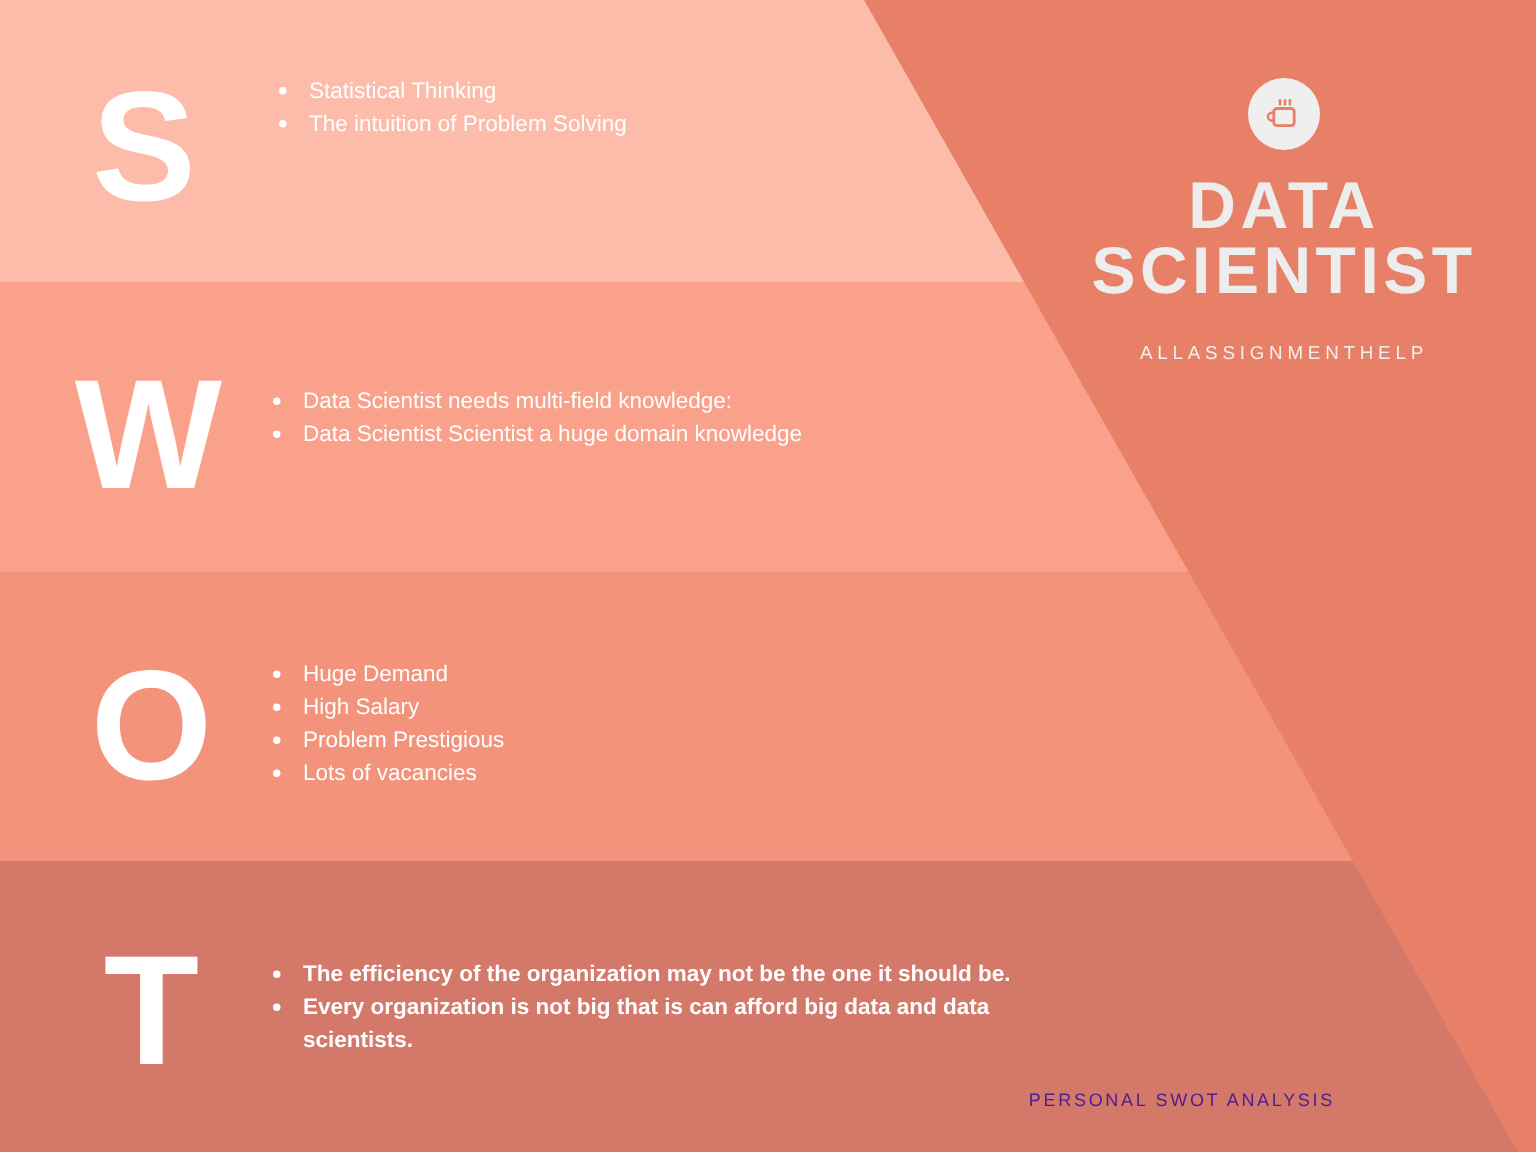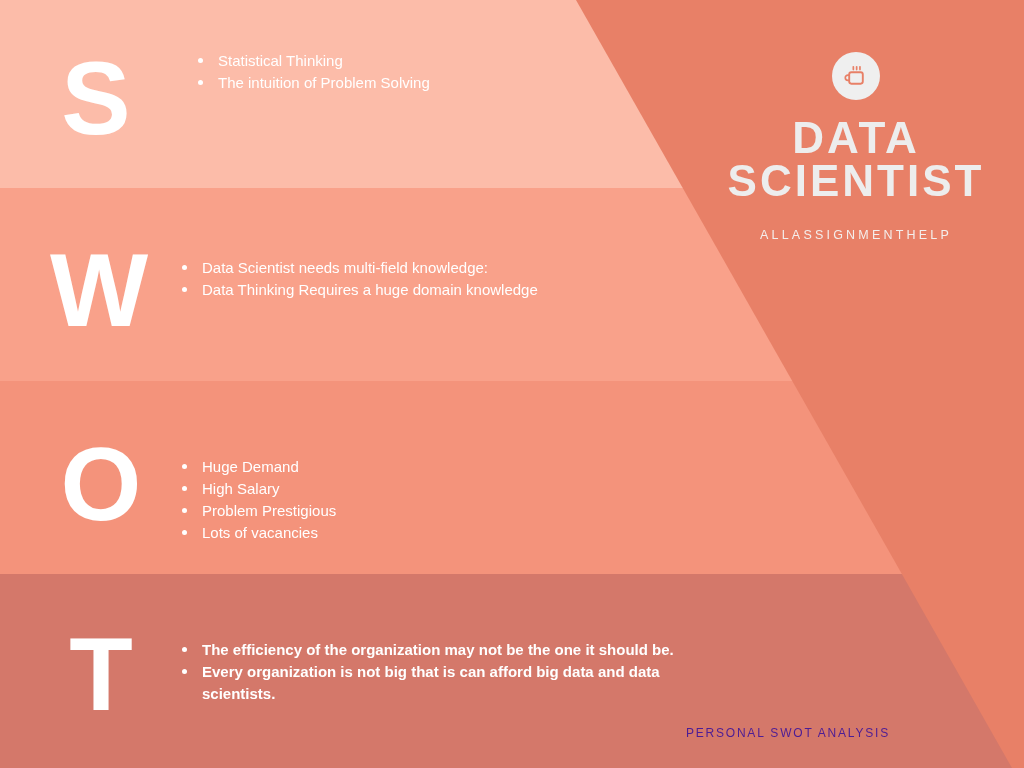--- a/index.html
+++ b/index.html
@@ -71,23 +71,23 @@
     font-size: 104px;
   }
 
   .bullet-list {
     position: absolute;
     margin: 0;
     padding: 0;
     list-style: none;
     color: #ffffff;
   }
-  #list-s { left: 198px; top: 50px;  width: 380px; }
+  #list-s { left: 186px; top: 50px;  width: 380px; }
   #list-w { left: 182px; top: 249px; width: 400px; margin-top: 8px; }
-  #list-o { left: 182px; top: 456px; width: 360px; }
+  #list-o { left: 182px; top: 439px; width: 360px; }
   #list-t { left: 182px; top: 639px; width: 540px; font-weight: bold; }
 
   .bullet-item {
     position: relative;
     padding-left: 20px;
     font-size: 15px;
     line-height: 22px;
     margin-bottom: 0px;
     color: #ffffff;
   }
@@ -174,21 +174,21 @@
   </ul>
 
   <div class="swot-letter" id="letter-w">W</div>
   <ul class="bullet-list" id="list-w">
     <li class="bullet-item">
       <span class="bullet-dot"></span>
       <span>Data Scientist needs multi-field knowledge:</span>
     </li>
     <li class="bullet-item">
       <span class="bullet-dot"></span>
-      <span>Data Thinking Requires a huge domain knowledge</span>
+      <span>Data Scientist Scientist a huge domain knowledge</span>
     </li>
   </ul>
 
   <div class="swot-letter" id="letter-o">O</div>
   <ul class="bullet-list" id="list-o">
     <li class="bullet-item">
       <span class="bullet-dot"></span>
       <span>Huge Demand</span>
     </li>
     <li class="bullet-item">

